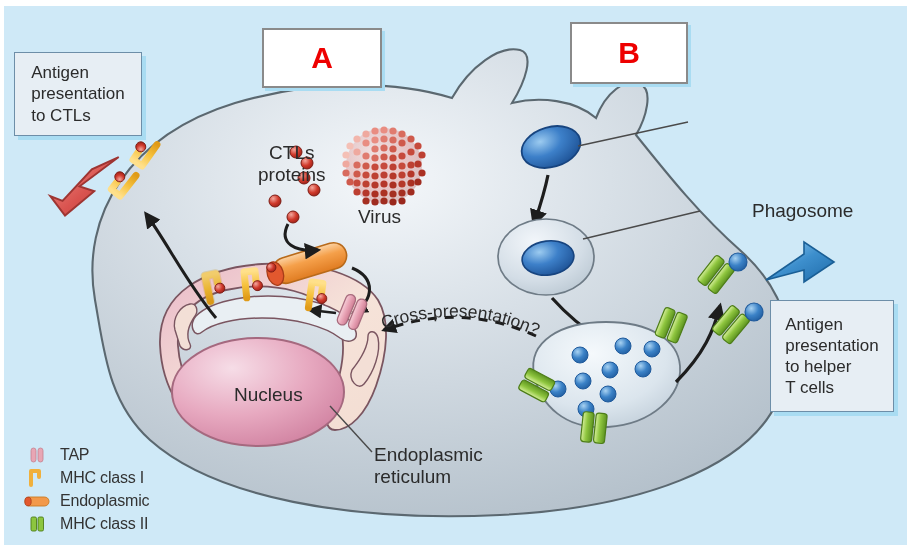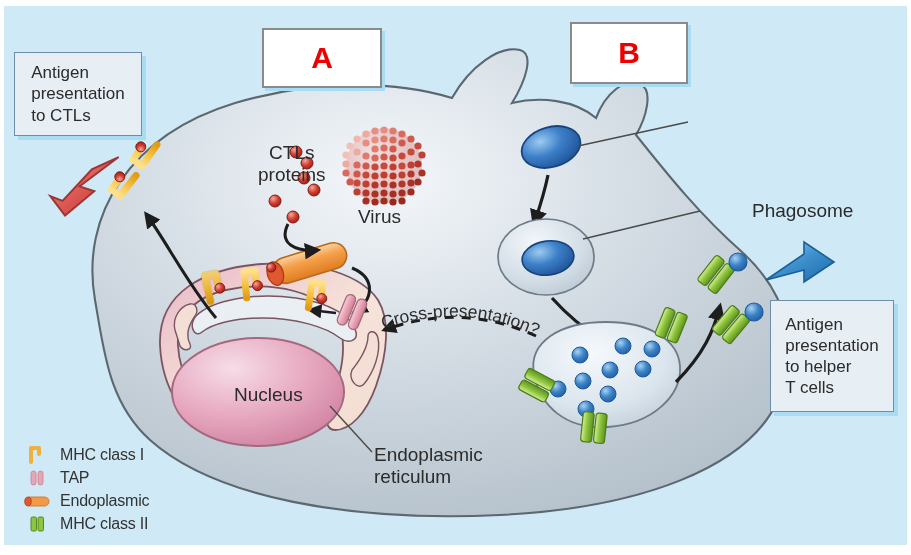--- a/index.html
+++ b/index.html
@@ -452,34 +452,34 @@
 reticulum</div>
 
 
   <div class="lbl" style="left:706px; top:200px; font-size:19px;margin-left:46px;">Phagosome</div>
 
   <div id="legend">
 
     <div class="legend-row">
       <span class="legend-glyph">
         <svg width="22" height="20" viewBox="0 0 22 20">
-          <path d="M5,3 L5,17 M5,3 L13,3 L13,9" fill="none" stroke="#f0b03c" stroke-width="4" stroke-linecap="round" stroke-linejoin="round"></path>
-        </svg>
-      </span>
-      <span class="legend-text">MHC class I</span>
-    </div>
-
-    <div class="legend-row">
-      <span class="legend-glyph">
-        <svg width="22" height="20" viewBox="0 0 22 20">
           <rect x="5" y="3" width="5" height="14" rx="2.5" fill="#e8a6b4" stroke="#c4818f" stroke-width="0.8"></rect>
           <rect x="12" y="3" width="5" height="14" rx="2.5" fill="#e8a6b4" stroke="#c4818f" stroke-width="0.8"></rect>
         </svg>
       </span>
       <span class="legend-text">TAP</span>
+    </div>
+
+    <div class="legend-row">
+      <span class="legend-glyph">
+        <svg width="22" height="20" viewBox="0 0 22 20">
+          <path d="M5,3 L5,17 M5,3 L13,3 L13,9" fill="none" stroke="#f0b03c" stroke-width="4" stroke-linecap="round" stroke-linejoin="round"></path>
+        </svg>
+      </span>
+      <span class="legend-text">MHC class I</span>
     </div>
 
     <div class="legend-row">
       <span class="legend-glyph">
         <svg width="30" height="20" viewBox="0 0 30 20">
           <rect x="3" y="6" width="24" height="9" rx="4.5" fill="#f2994a" stroke="#c97a22" stroke-width="0.9"></rect>
           <ellipse cx="6" cy="10.5" rx="3.2" ry="4.4" fill="#e2582e" stroke="#a83d18" stroke-width="0.8"></ellipse>
         </svg>
       </span>
       <span class="legend-text">Endoplasmic</span>

